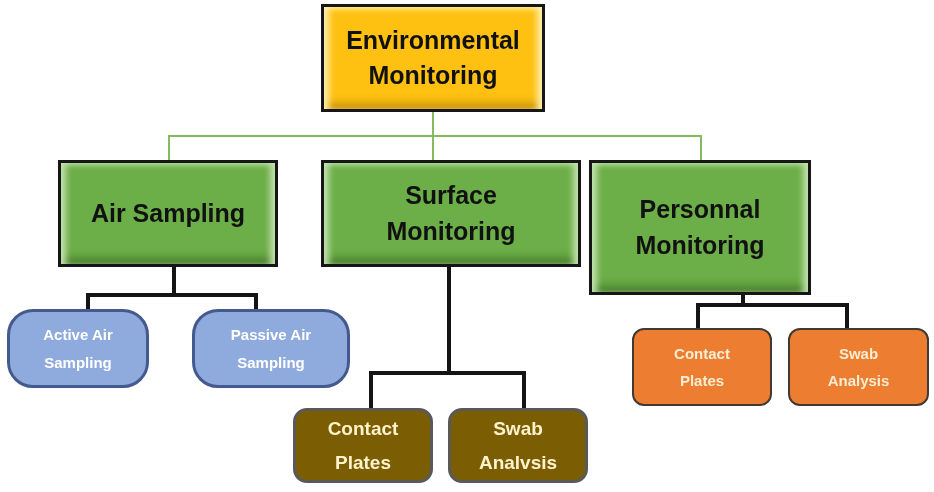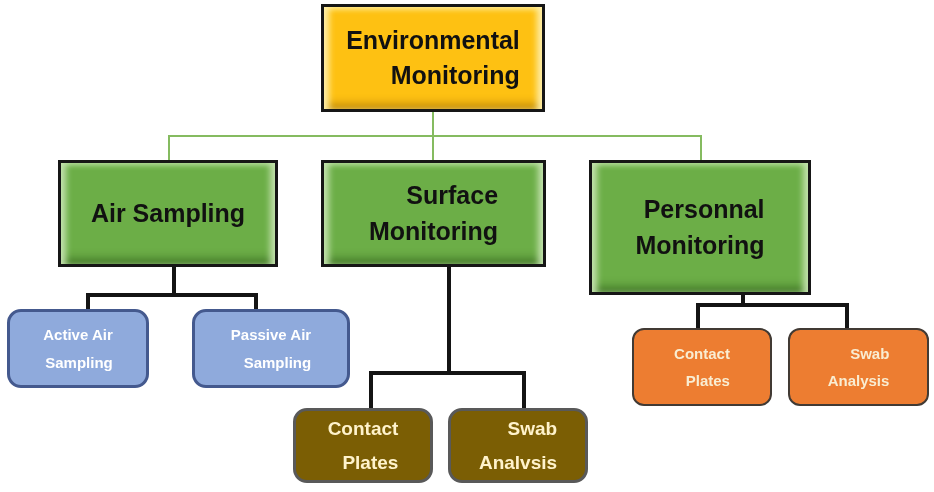--- a/index.html
+++ b/index.html
@@ -10,41 +10,41 @@
     font-family:"Liberation Sans", sans-serif;
     overflow:hidden;
   }
   .conn{position:absolute;}
   .conn.green{background:#85BB60;}
   .conn.black{background:#141414;}
   .node{
     position:absolute;
     box-sizing:border-box;
     display:flex;align-items:center;justify-content:center;
-    text-align:right;
+    text-align:center;
   }
   .lbl{white-space:pre-line;font-weight:bold;}
   .gold{
     background:#FEC112;border:3px solid #161616;
     box-shadow:
       inset 8px 0 6px -3px #FFEFA8,
       inset -8px 0 6px -3px #FFEFA8,
       inset 0 6px 5px -3px #FFE47A,
       inset 0 -9px 10px -4px rgba(120,70,0,.45);
   }
   .greenbox{
     background:#6CAE47;border:3px solid #161616;
     box-shadow:
       inset 8px 0 6px -3px #C2E2AC,
       inset -8px 0 6px -3px #C2E2AC,
       inset 0 6px 5px -3px #A4D287,
       inset 0 -9px 10px -4px rgba(25,65,10,.5);
   }
   .bluebox{
-    background:#8FAADC;border:3px solid #44598E;border-radius:14px;
+    background:#8FAADC;border:3px solid #44598E;border-radius:26px;
   }
   .brownbox{
     background:#7B5E04;border:3px solid #595959;border-radius:14px;
   }
   .orangebox{
     background:#ED7D31;border:2px solid #413A34;border-radius:12px;
   }
   .t-big{font-size:25px;line-height:1.42;color:#111111;}
   .t-blue{font-size:15px;line-height:1.85;color:#FFFFFF;}
   .t-brown{font-size:19px;line-height:1.75;color:#FFF3CC;}
@@ -78,21 +78,21 @@
 
   <div class="node gold" style="left:321px;top:4px;width:224px;height:108px">
     <span class="lbl t-big">Environmental
 Monitoring</span>
   </div>
 
   <div class="node greenbox" style="left:58px;top:160px;width:220px;height:107px">
     <span class="lbl t-big">Air Sampling</span>
   </div>
 
-  <div class="node greenbox" style="left:321px;top:160px;width:225px;height:107px">
+  <div class="node greenbox" style="left:321px;top:160px;width:260px;height:107px">
     <span class="lbl t-big">Surface
 Monitoring</span>
   </div>
 
   <div class="node greenbox" style="left:589px;top:160px;width:222px;height:135px">
     <span class="lbl t-big">Personnal
 Monitoring</span>
   </div>
 
   <div class="node bluebox" style="left:7px;top:309px;width:142px;height:79px">

